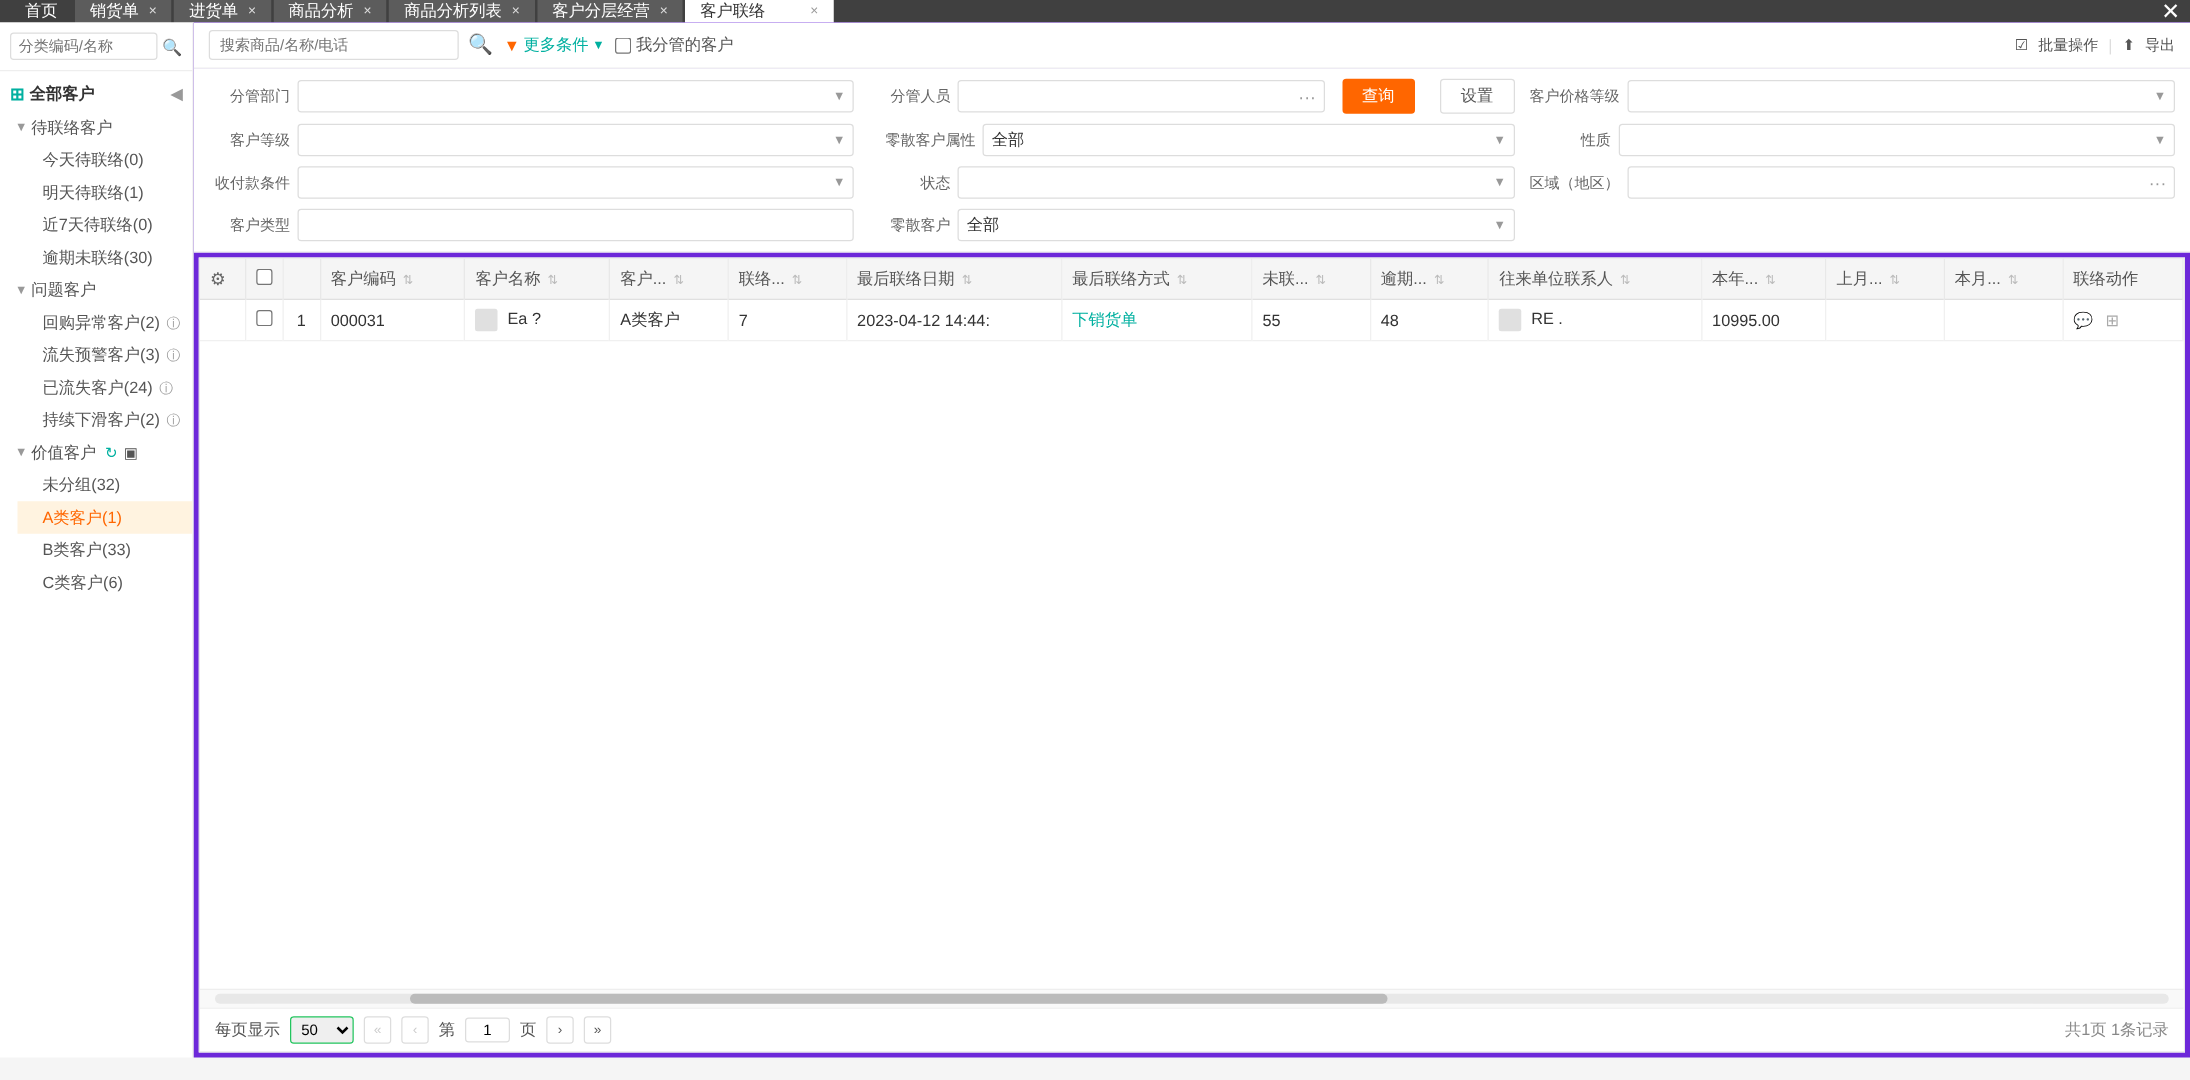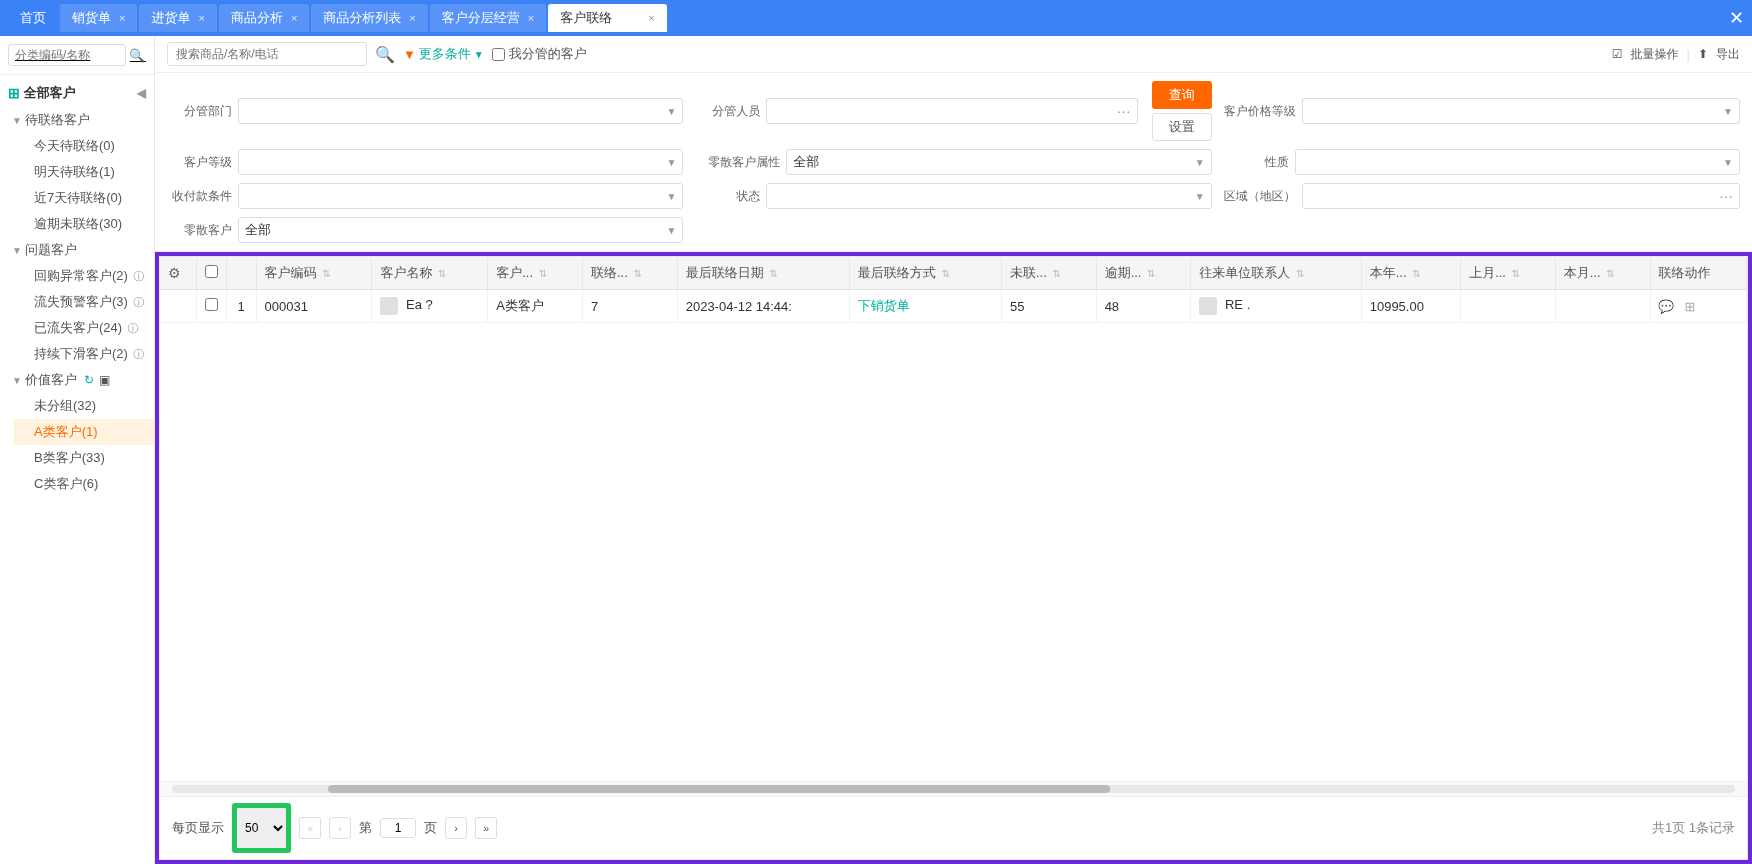--- a/index.html
+++ b/index.html
@@ -1,21 +1,21 @@
 <!DOCTYPE html>
 <html><head>
   <meta charset="utf-8">
   <style>
     * { box-sizing: border-box; margin: 0; padding: 0; font-family: 'Microsoft YaHei', SimSun, sans-serif; font-size: 13px; }
     body { background: #f5f5f5; width: 1752px; height: 864px; overflow: hidden; }
 
     
     .top-nav {
-      background: #3b82f6;
-      height: 36px;
+      background: #404040;
+      height: 18px;
       display: flex;
       align-items: center;
       padding: 0 8px;
       gap: 2px;
     }
     .nav-tab {
       height: 28px;
       padding: 0 12px;
       display: flex;
       align-items: center;
@@ -52,21 +52,20 @@
       border-right: 1px solid #e8e8e8;
       display: flex;
       flex-direction: column;
       flex-shrink: 0;
     }
     .sidebar-search {
       padding: 8px;
       display: flex;
       align-items: center;
       border-bottom: 1px solid #eee;
-      text-decoration: underline;
     }
     .sidebar-search input {
       border: 1px solid #ddd;
       border-radius: 3px;
       padding: 3px 6px;
       font-size: 12px;
       width: 100%;
       outline: none;
       color: #999;
     }
@@ -190,22 +189,22 @@
       padding: 3px 6px;
       font-size: 12px;
       min-height: 26px;
       display: flex;
       align-items: center;
       cursor: pointer;
       color: #555;
     }
     .action-buttons-side {
       display: flex;
-      flex-direction: column;
-      gap: 4px;
+      flex-direction: row;
+      gap: 20px;
       justify-content: center;
     }
     .btn-query {
       background: #ff6600;
       color: #fff;
       border: none;
       border-radius: 3px;
       padding: 5px 16px;
       cursor: pointer;
       font-size: 13px;
@@ -270,23 +269,23 @@
       border-top: 1px solid #eee;
       padding: 6px 12px;
       display: flex;
       align-items: center;
       gap: 8px;
       background: #fff;
       font-size: 12px;
       color: #555;
     }
     .page-size-select {
-      border: 5px solid #22c55e;
-      border-radius: 3px;
-      padding: 12px 4px;
+      border: 1px solid #22c55e;
+      border-radius: 3px;
+      padding: 2px 4px;
       font-size: 12px;
     }
     .page-btn {
       border: 1px solid #ddd;
       background: #fff;
       border-radius: 3px;
       width: 22px;
       height: 22px;
       display: flex;
       align-items: center;
@@ -540,20 +539,24 @@
           <span class="chevron">▼</span>
         </div>
       </div>
 
       <div class="filter-panel-row">
         <span class="filter-label">区域（地区）</span>
         <div class="filter-control">
           <span></span>
           <span class="dots">···</span>
         </div>
+      </div>
+      <div class="filter-panel-row">
+        <span class="filter-label">客户类型</span>
+        <div class="filter-control-text"></div>
       </div>
       <div class="filter-panel-row">
         <span class="filter-label">零散客户</span>
         <div class="filter-control">
           <span>全部</span>
           <span class="chevron">▼</span>
         </div>
       </div>
     </div>
 

